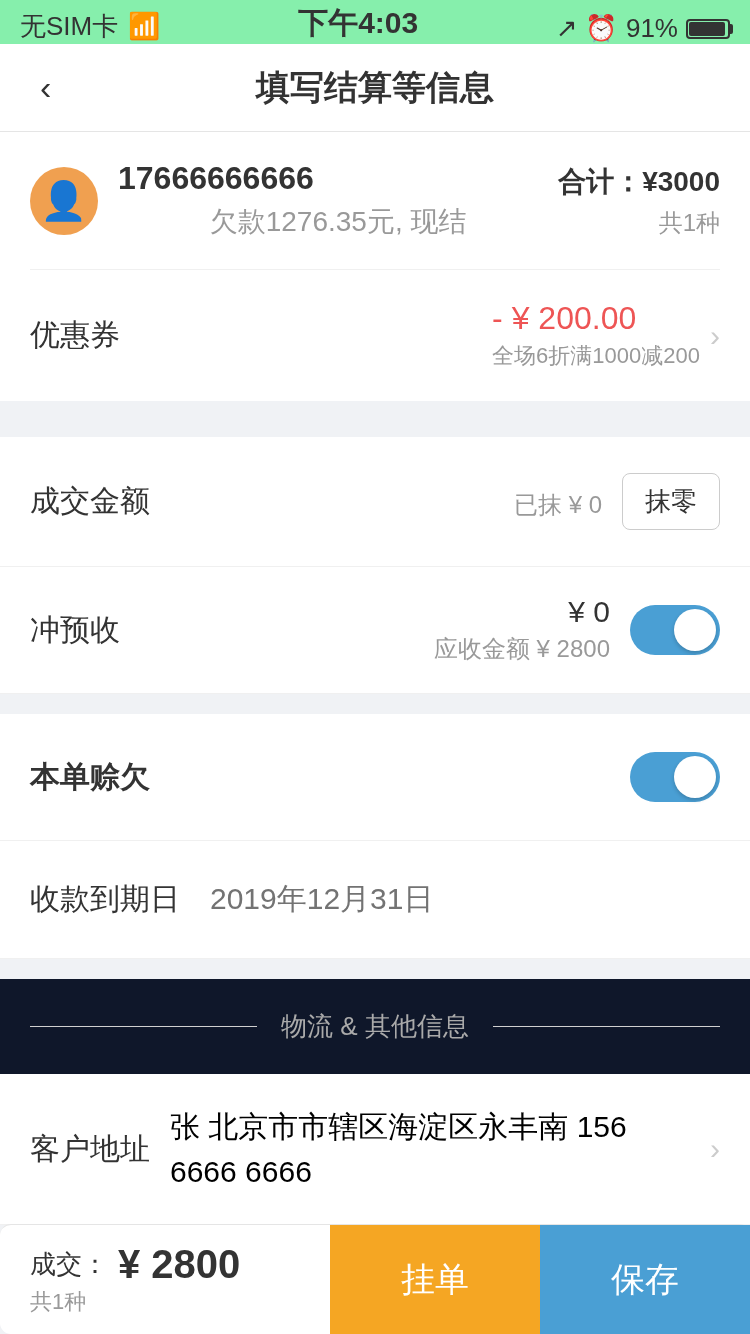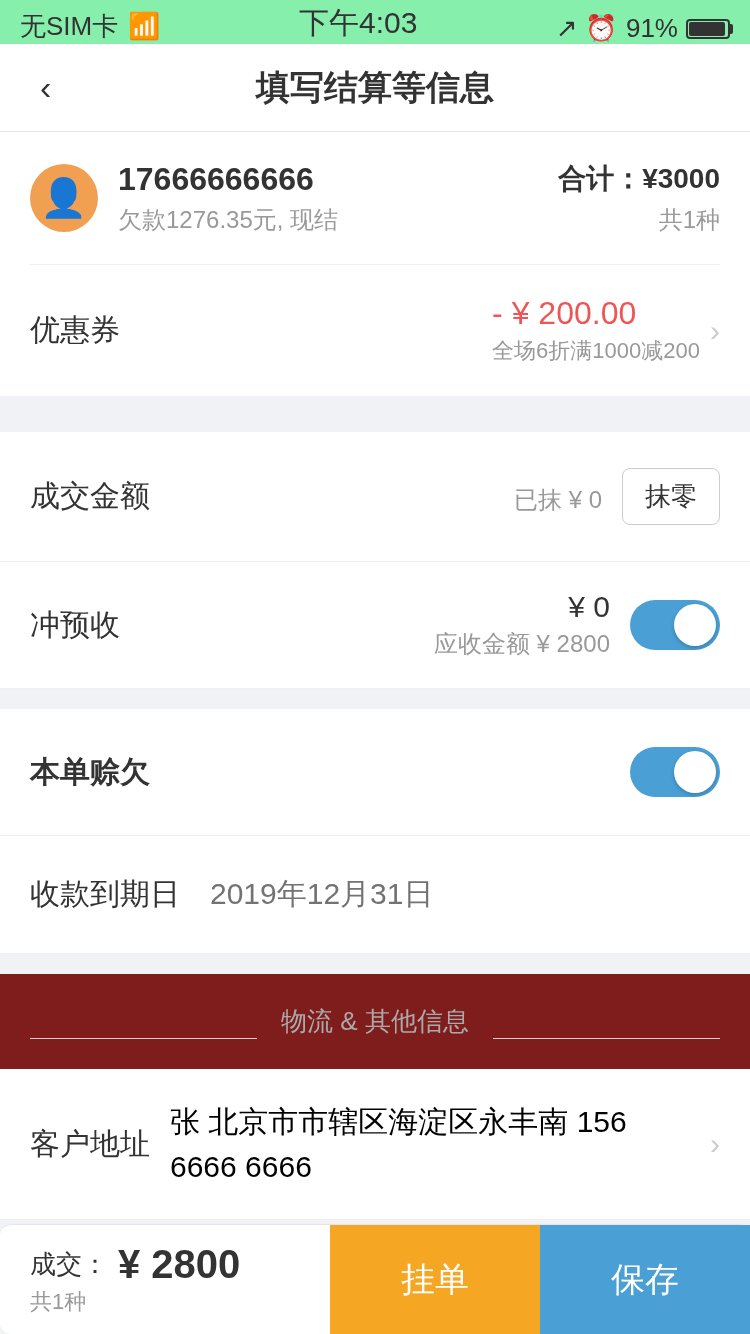--- a/index.html
+++ b/index.html
@@ -19,21 +19,21 @@
       height: 44px;
       background: #86efac;
       display: flex;
       align-items: flex-end;
       justify-content: space-between;
       padding: 0 20px;
       font-size: 26px;
       font-weight: 500;
     }
     .status-left { display: flex; align-items: center; gap: 10px; }
-    .status-center { font-size: 30px; font-weight: 400; }
+    .status-center { font-size: 30px; font-weight: 700; }
     .status-right { display: flex; align-items: center; gap: 8px; }
     .battery-bar {
       width: 44px; height: 20px; border: 2px solid #333; border-radius: 4px; position: relative; display: inline-flex; align-items: center;
     }
     .battery-bar::after { content: ''; display: block; width: 3px; height: 10px; background: #333; position: absolute; right: -5px; border-radius: 0 2px 2px 0; }
     .battery-fill { width: 91%; height: 14px; background: #333; border-radius: 2px; margin: 0 1px; }
 
     
     .nav-bar {
       height: 88px;
@@ -79,21 +79,21 @@
     }
     .avatar {
       width: 68px; height: 68px; border-radius: 50%;
       background: #f0a050;
       display: flex; align-items: center; justify-content: center;
       color: #fff; font-size: 30px; font-weight: bold;
       margin-right: 20px; flex-shrink: 0;
     }
     .user-info-left { flex: 1; }
     .user-phone { font-size: 32px; font-weight: 600; color: #333; }
-    .user-debt { font-size: 24px; color: #999; margin-top: 6px; }
+    .user-debt { font-size: 28px; color: #999; margin-top: 6px; text-align: center; }
     .user-info-right { text-align: right; }
     .total-label { font-size: 26px; color: #333; }
     .total-label span { font-size: 28px; font-weight: 600; }
     .total-count { font-size: 24px; color: #999; margin-top: 6px; }
 
     
     .coupon-row {
       display: flex;
       align-items: center;
       justify-content: space-between;
@@ -181,23 +181,23 @@
       background: #fff;
       border-bottom: 1px solid #f0f0f0;
       gap: 30px;
     }
     .duedate-label { font-size: 30px; color: #333; }
     .duedate-value { font-size: 30px; color: #737373; }
 
     
     .logistics-divider {
       display: flex;
-      align-items: flex-end;
+      align-items: center;
       padding: 30px 30px;
-      background: #7f1d1d;
+      background: #0f172a;
       gap: 24px;
     }
     .logistics-line { flex: 1; height: 1px; background: #d0d0d0; }
     .logistics-text { font-size: 26px; color: #aaa; }
 
     
     .address-row {
       display: flex;
       align-items: center;
       padding: 30px 30px;

